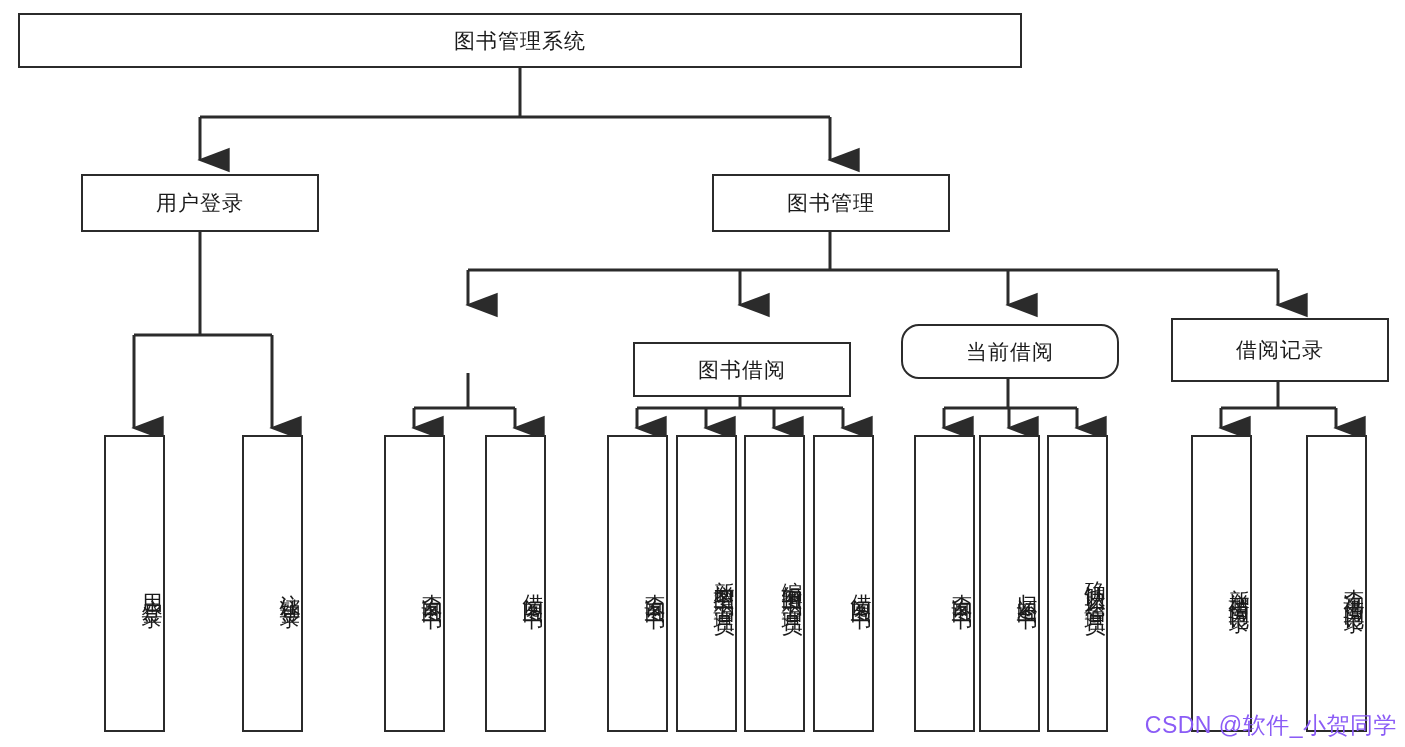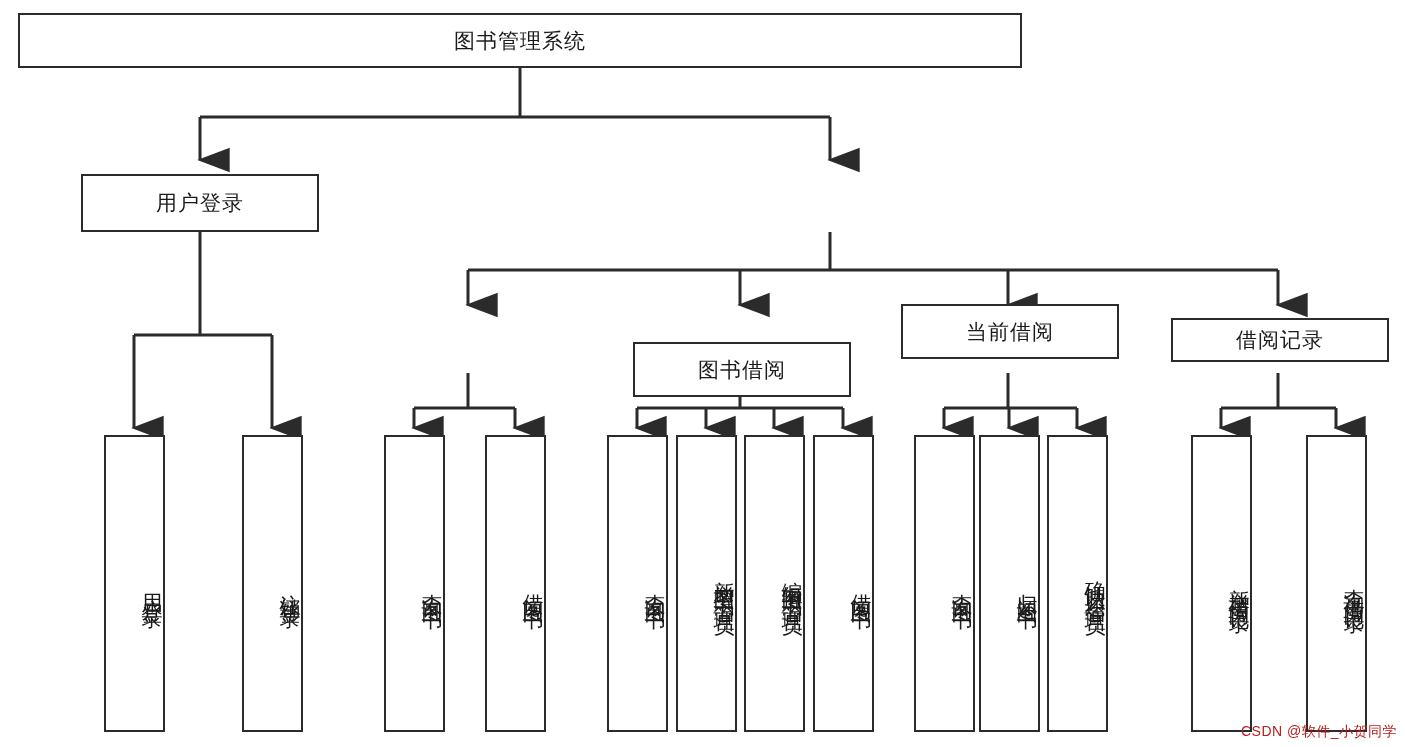--- a/index.html
+++ b/index.html
@@ -50,22 +50,22 @@
     justify-content: center;
   }
   .node .lbl {
     display: block;
     text-align: center;
   }
   #watermark {
     position: absolute;
     right: 8px;
     bottom: 6px;
-    font-size: 14px;
-    color: #b91c1c;
+    font-size: 23px;
+    color: #8b5cf6;
     letter-spacing: 0.5px;
     user-select: none;
     white-space: nowrap;
   }
 </style>
 </head>
 <body>
 
 <div id="canvas">
 
@@ -119,28 +119,31 @@
     </g>
   </svg>
 
   <div class="node horiz" style="left:18px; top:13px; width:1004px; height:55px;">
     <span class="lbl">图书管理系统</span>
   </div>
 
   <div class="node horiz" style="left:81px; top:174px; width:238px; height:58px;">
     <span class="lbl">用户登录</span>
   </div>
+  <div class="node horiz" style="left:712px; top:174px; width:238px; height:58px;">
+    <span class="lbl">图书管理</span>
+  </div>
 
   <div class="node horiz" style="left:633px; top:318px; width:218px; height:55px;margin-top:24px;">
     <span class="lbl">图书借阅</span>
   </div>
-  <div class="node horiz" style="left:901px; top:304px; width:218px; height:55px;">
+  <div class="node horiz" style="left:901px; top:324px; width:218px; height:55px;border-radius:18px;">
     <span class="lbl">当前借阅</span>
   </div>
-  <div class="node horiz" style="left:1171px; top:318px; width:218px; height:44px;">
+  <div class="node horiz" style="left:1171px; top:318px; width:218px; height:64px;">
     <span class="lbl">借阅记录</span>
   </div>
 
   <div class="node vert" style="left:104px; top:435px; width:61px; height:297px;">
     <span class="lbl">用户登录</span>
   </div>
   <div class="node vert" style="left:242px; top:435px; width:61px; height:297px;">
     <span class="lbl">注销登录</span>
   </div>
 

